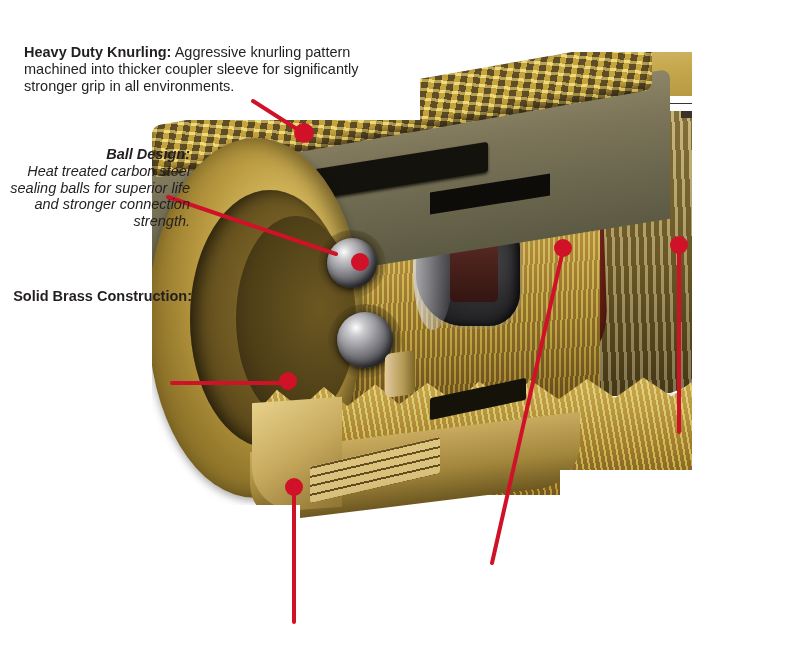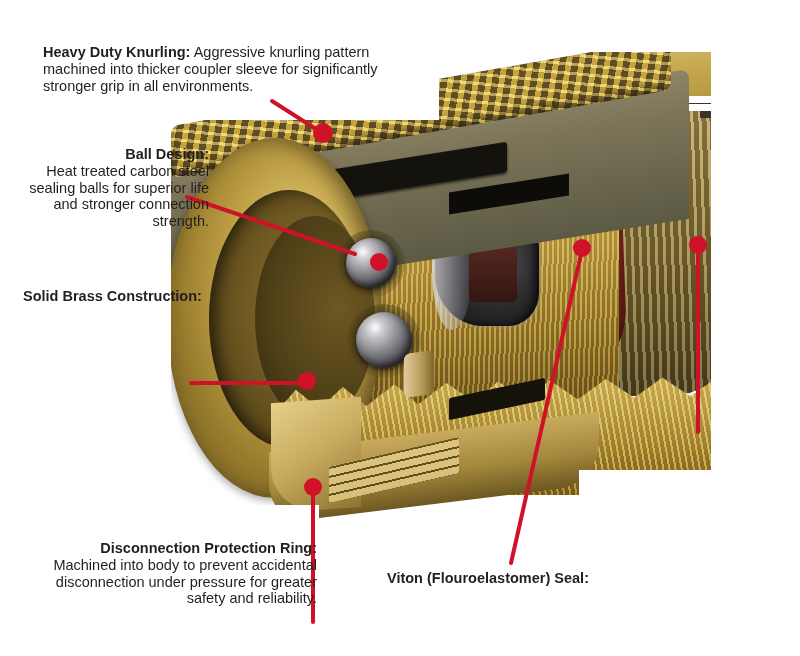--- a/index.html
+++ b/index.html
@@ -4,21 +4,21 @@
 <title>Coupler Feature Diagram</title>
 <style>
   html,body{margin:0;padding:0;}
   body{
     width:800px;height:656px;
     background:#ffffff;
     font-family:"Liberation Sans", sans-serif;
     overflow:hidden;
     position:relative;
   }
-  #stage{position:absolute;inset:0;width:692px;height:656px;overflow:hidden;margin-left:19px;}
+  #stage{position:absolute;inset:0;width:692px;height:656px;overflow:hidden;}
 
   
   .photo{position:absolute;left:0;top:0;width:800px;height:656px;}
 
   .pbody{position:absolute;}
 
   
   .shank{
     left:640px;top:18px;width:170px;height:300px;
     background:linear-gradient(180deg,#d9c27e 0%,#c7a94f 14%,#a98c36 34%,#8d7129 52%,#6d561d 72%,#4d3c14 92%);
@@ -221,22 +221,22 @@
   .mask-left{left:0;top:0;width:152px;height:656px;background:#fff;}
   .mask-bottomleft{left:0;top:505px;width:300px;height:151px;background:#fff;}
   .mask-bottomright{left:560px;top:470px;width:240px;height:186px;background:#fff;}
   .mask-topleft{left:0;top:0;width:800px;height:52px;background:#fff;}
   .mask-topgap{left:0;top:0;width:420px;height:120px;background:#fff;}
 
   
   .callout{position:absolute;color:#231f20;line-height:1.16;}
   .callout .ttl{font-weight:bold;}
   .c-knurl{left:24px;top:44px;width:360px;font-size:14.5px;text-align:left;}
-  .c-ball{left:10px;top:146px;width:180px;font-size:14.5px;text-align:right;}
-  .c-brass{left:4px;top:288px;width:188px;font-size:14.5px;}
+  .c-ball{left:10px;top:146px;width:180px;font-size:14.5px;text-align:right;font-style:italic;}
+  .c-brass{left:4px;top:288px;width:188px;font-size:14.5px;text-align:right;}
   .c-ring{left:26px;top:540px;width:272px;font-size:14.5px;text-align:right;}
   .c-spring{left:560px;top:440px;width:238px;font-size:14.5px;text-align:center;}
   .c-viton{left:368px;top:570px;width:420px;font-size:14.5px;text-align:left;}
 
   
   svg.leaders{position:absolute;left:0;top:0;width:800px;height:656px;pointer-events:none;}
 </style>
 </head>
 <body>
 
@@ -315,25 +315,20 @@
 
   <div class="callout c-ball">
     <div class="ttl">Ball Design:</div>
     <div>Heat treated carbon steel sealing balls for superior life and stronger connection strength.</div>
   </div>
 
   <div class="callout c-brass">
     <div class="ttl">Solid Brass Construction:</div>
   </div>
 
-  <div class="callout c-ring">
-    <div class="ttl">Disconnection Protection Ring:</div>
-    <div>Machined into body to prevent accidental disconnection under pressure for greater safety and reliability.</div>
-  </div>
 
   <div class="callout c-spring">
   </div>
 
   <div class="callout c-viton">
-    <div class="ttl">Viton (Flouroelastomer) Seal:</div>
   </div>
 
 </div>
 
 </body></html>

